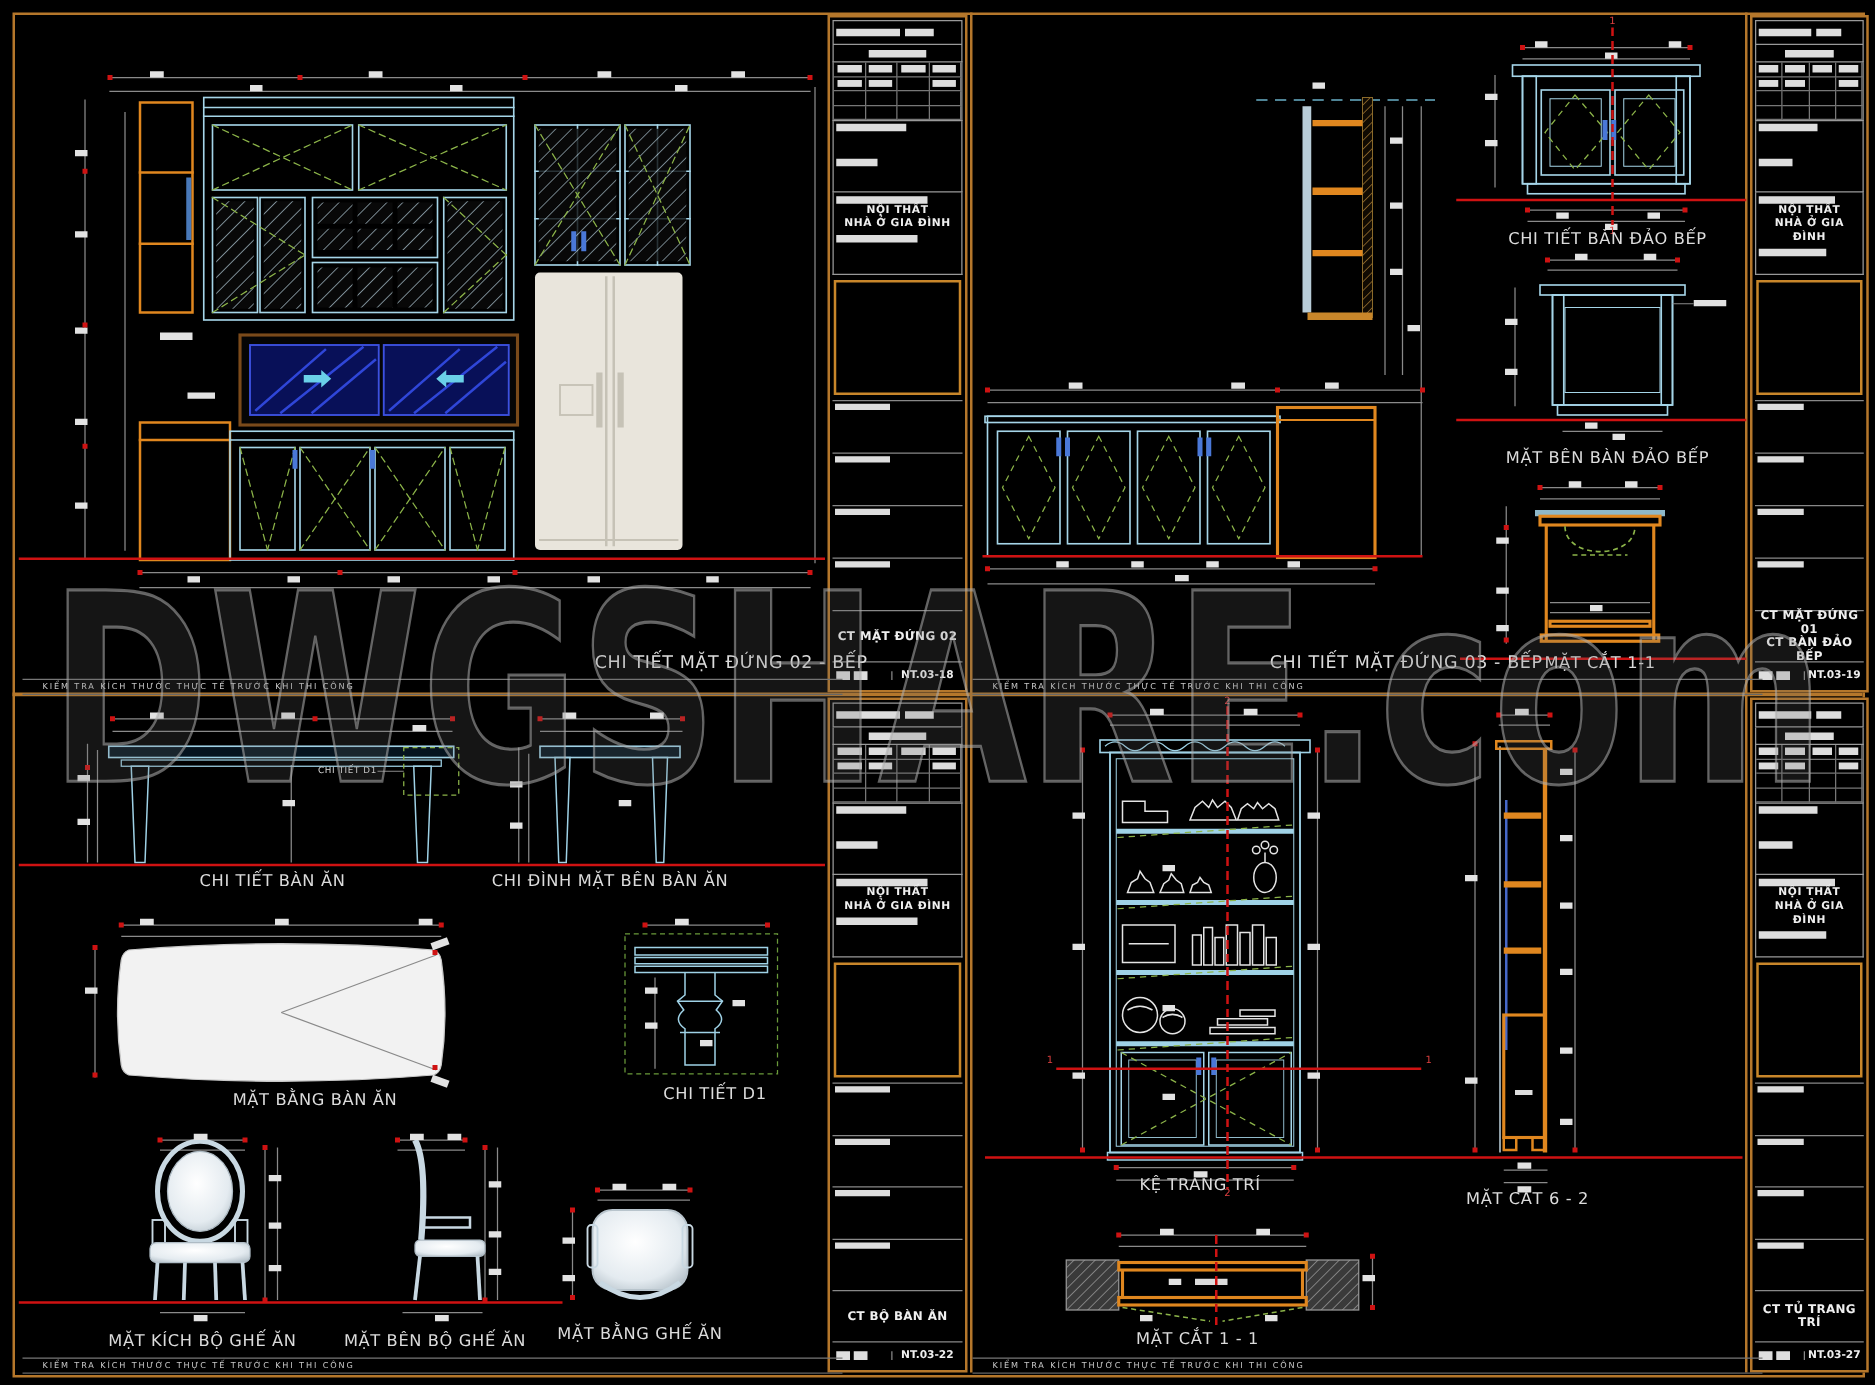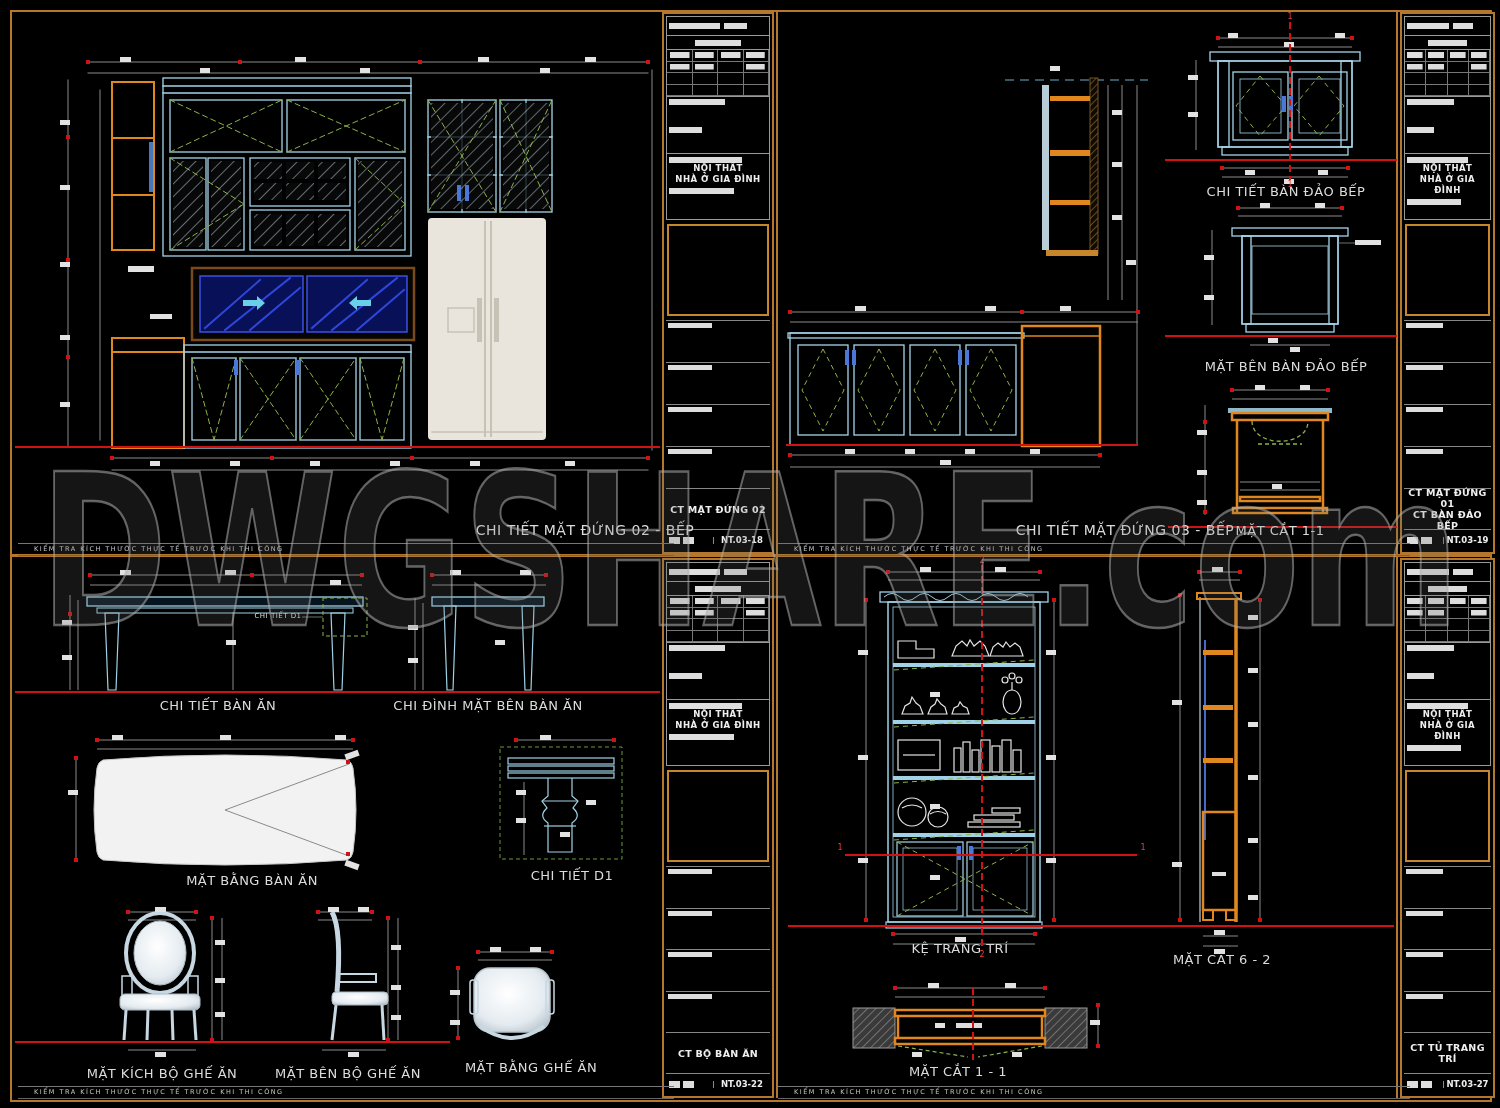--- a/index.html
+++ b/index.html
@@ -1066,21 +1066,21 @@
   <div class="lbl" style="left:1280px;top:523px;">MẶT CẮT 1-1</div>
   <div class="lbl" style="left:1286px;top:184px;">CHI TIẾT BÀN ĐẢO BẾP</div>
   <div class="lbl" style="left:1286px;top:359px;">MẶT BÊN BÀN ĐẢO BẾP</div>
   <div class="lbl" style="left:218px;top:698px;">CHI TIẾT BÀN ĂN</div>
   <div class="lbl" style="left:488px;top:698px;">CHI ĐÌNH MẶT BÊN BÀN ĂN</div>
   <div class="lbl" style="left:222px;top:873px;margin-left:30px;">MẶT BẰNG BÀN ĂN</div>
   <div class="lbl" style="left:572px;top:868px;">CHI TIẾT D1</div>
   <div class="lbl" style="left:278px;top:612px;font-size:7px;">CHI TIẾT D1</div>
   <div class="lbl" style="left:162px;top:1066px;">MẶT KÍCH BỘ GHẾ ĂN</div>
   <div class="lbl" style="left:348px;top:1066px;">MẶT BÊN BỘ GHẾ ĂN</div>
-  <div class="lbl" style="left:512px;top:1060px;margin-left:19px;">MẶT BẰNG GHẾ ĂN</div>
+  <div class="lbl" style="left:512px;top:1060px;">MẶT BẰNG GHẾ ĂN</div>
   <div class="lbl" style="left:960px;top:941px;">KỆ TRANG TRÍ</div>
   <div class="lbl" style="left:1222px;top:952px;">MẶT CẮT 6 - 2</div>
   <div class="lbl" style="left:958px;top:1064px;">MẶT CẮT 1 - 1</div>
 
   <div class="sheetfoot" style="left:18px;top:543px;width:640px;">KIỂM TRA KÍCH THƯỚC THỰC TẾ TRƯỚC KHI THI CÔNG</div>
   <div class="sheetfoot" style="left:778px;top:543px;width:616px;">KIỂM TRA KÍCH THƯỚC THỰC TẾ TRƯỚC KHI THI CÔNG</div>
   <div class="sheetfoot" style="left:18px;top:1086px;width:640px;">KIỂM TRA KÍCH THƯỚC THỰC TẾ TRƯỚC KHI THI CÔNG</div>
   <div class="sheetfoot" style="left:778px;top:1086px;width:616px;">KIỂM TRA KÍCH THƯỚC THỰC TẾ TRƯỚC KHI THI CÔNG</div>
 
   <svg class="wm" width="1500" height="280" style="left:0;top:420px;">

